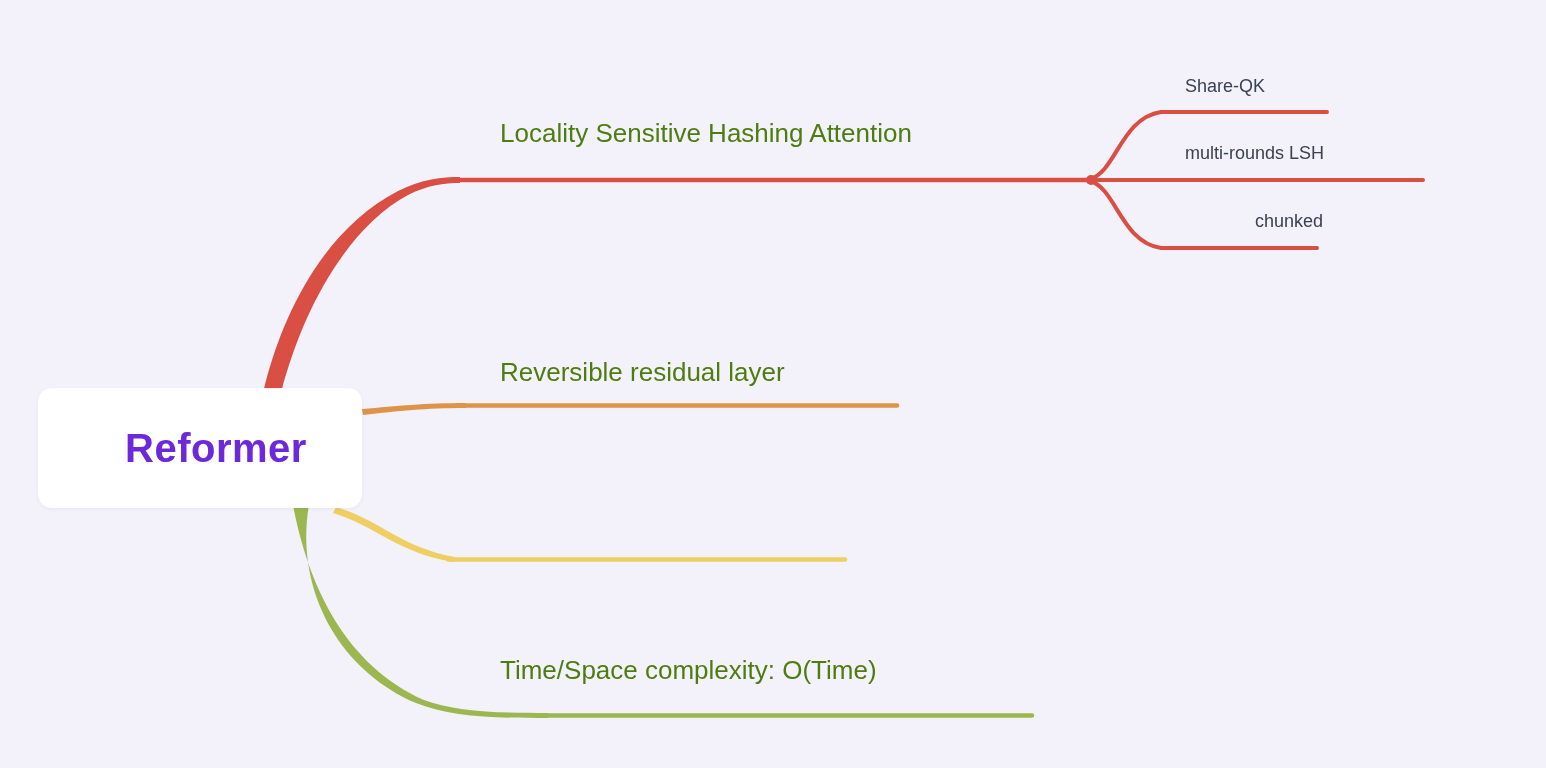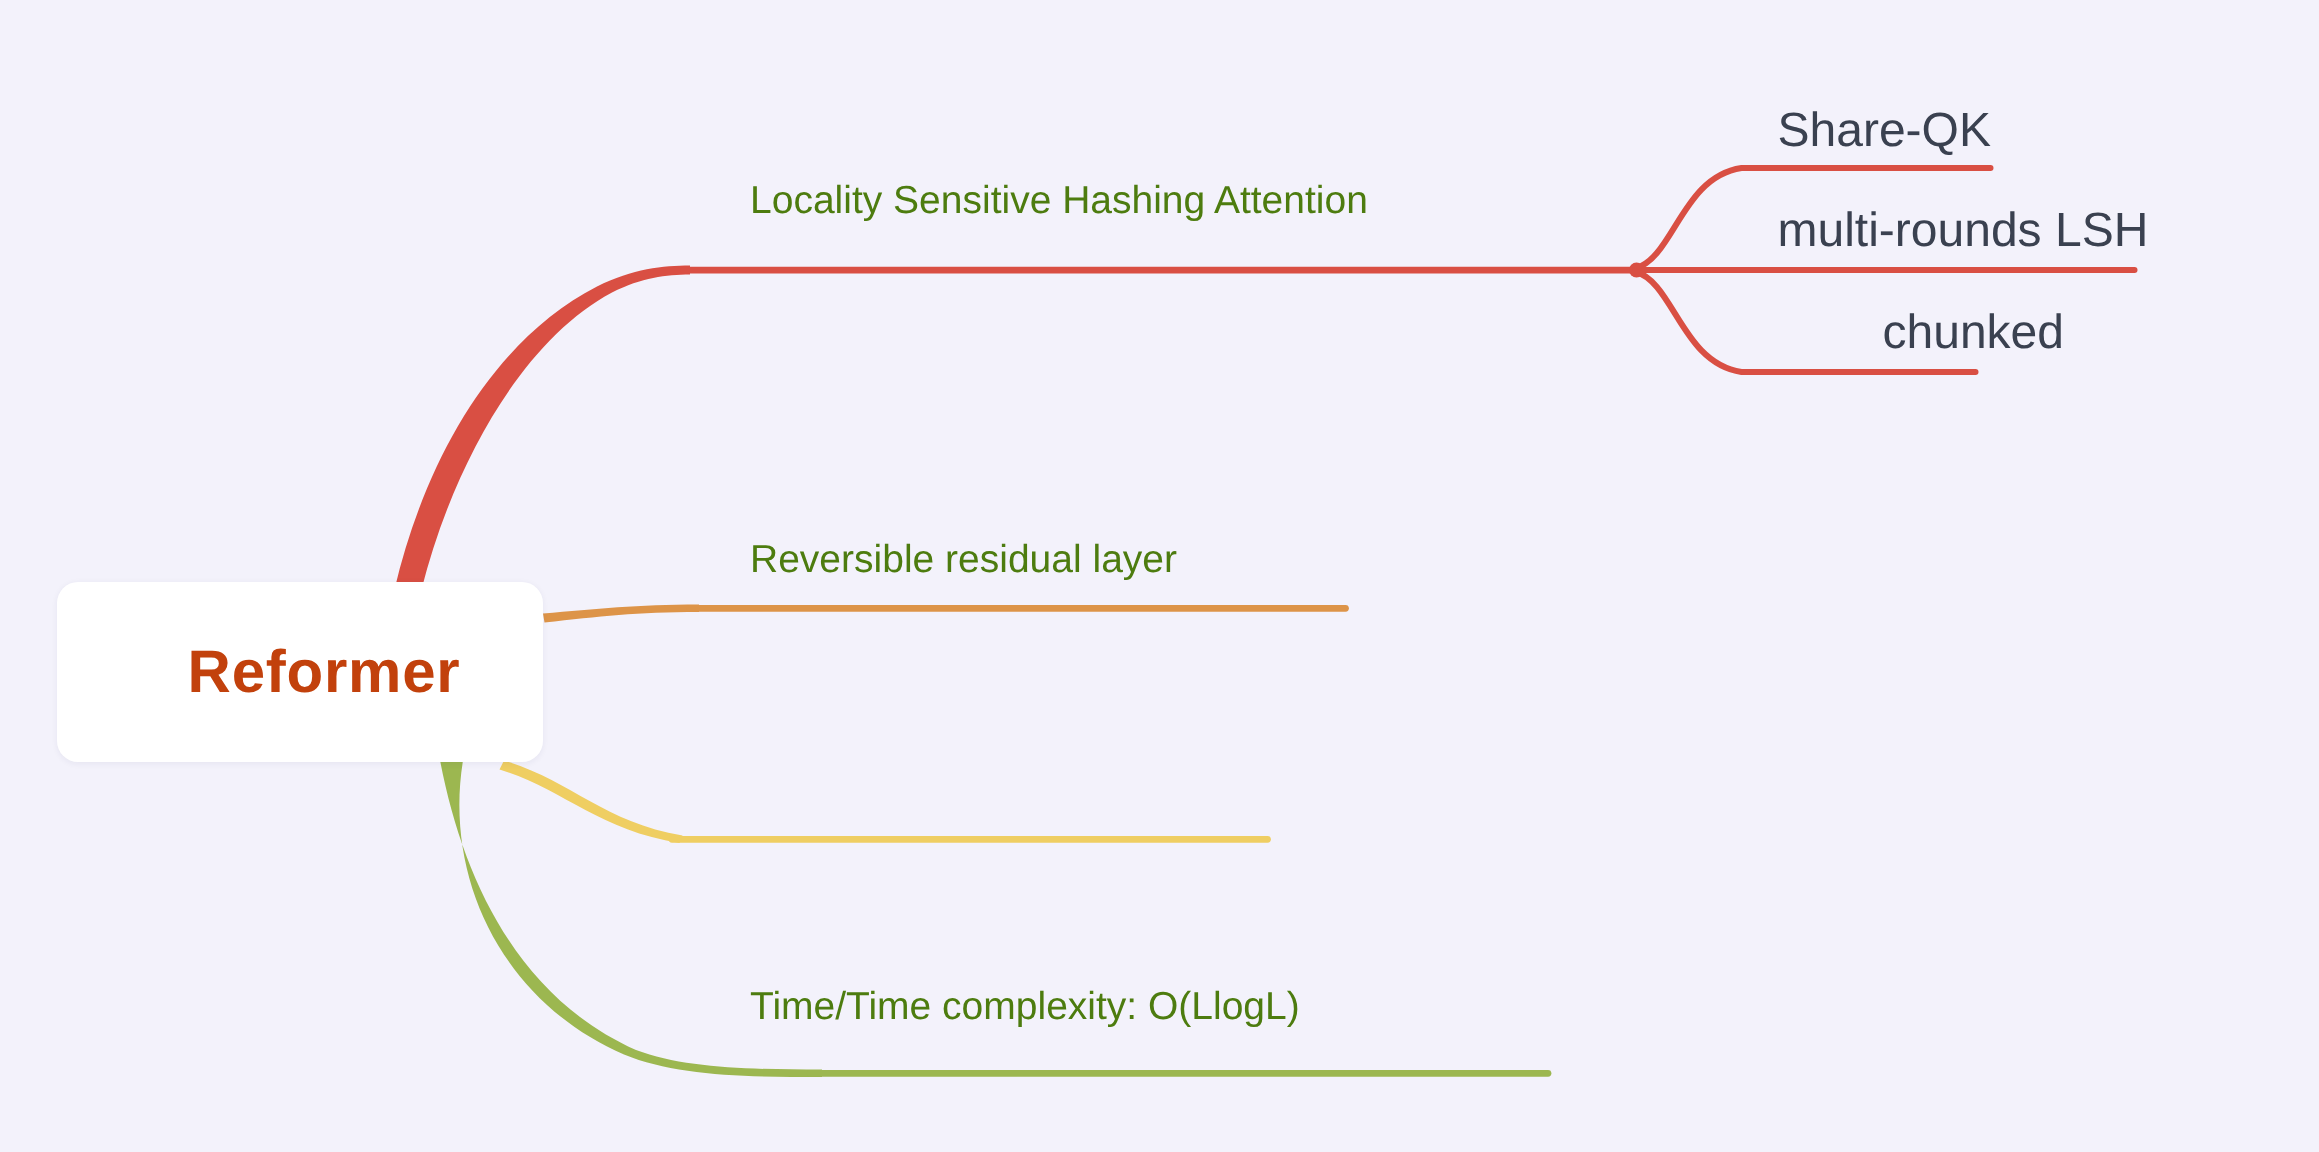--- a/index.html
+++ b/index.html
@@ -31,35 +31,35 @@
     border-radius: 14px;
     box-shadow: 0 1px 4px rgba(40, 40, 90, 0.06);
     display: flex;
     align-items: center;
     justify-content: center;
     cursor: default;
   }
   .root-label {
     font-size: 40px;
     font-weight: 700;
-    color: #c2410c;
+    color: #6d28d9;
     letter-spacing: 0.5px;
     margin-left: 32px;
   }
   .topic {
     position: absolute;
     font-size: 26px;
     line-height: 36px;
     color: #4d7c0f;
     white-space: nowrap;
     cursor: default;
   }
   .subtopic {
     position: absolute;
-    font-size: 32px;
+    font-size: 18px;
     line-height: 32px;
     color: #3a4150;
     white-space: nowrap;
     cursor: default;
   }
   .t-lsh   { left: 500px; top: 115px; }
   .t-rev   { left: 500px; top: 354px; }
   .t-chunk { left: 500px; top: 492px; }
   .t-time  { left: 500px; top: 652px; }
   .s-shareqk { left: 1185px; top: 70px; }
@@ -89,19 +89,19 @@
     <path d="M 293 505 C 308 585 345 665 424 700 C 456 712 498 713 548 713 L 548 718 C 494 718 450 717 416 703 C 335 668 295 585 309 505 Z" fill="#9cb750"></path>
     <path stroke-width="4.5" stroke-linecap="round" d="M 540 715.5 H 1032" stroke="#9cb750"></path>
   </svg>
 
   <div class="root-node">
     <span class="root-label">Reformer</span>
   </div>
 
   <div class="topic t-lsh">Locality Sensitive Hashing Attention</div>
   <div class="topic t-rev">Reversible residual layer</div>
-  <div class="topic t-time">Time/Time complexity: O(LlogL)</div>
+  <div class="topic t-time">Time/Space complexity: O(Time)</div>
 
   <div class="subtopic s-shareqk">Share-QK</div>
   <div class="subtopic s-multi">multi-rounds LSH</div>
   <div class="subtopic s-chunked">chunked</div>
 
 </div>
 
 </body></html>

